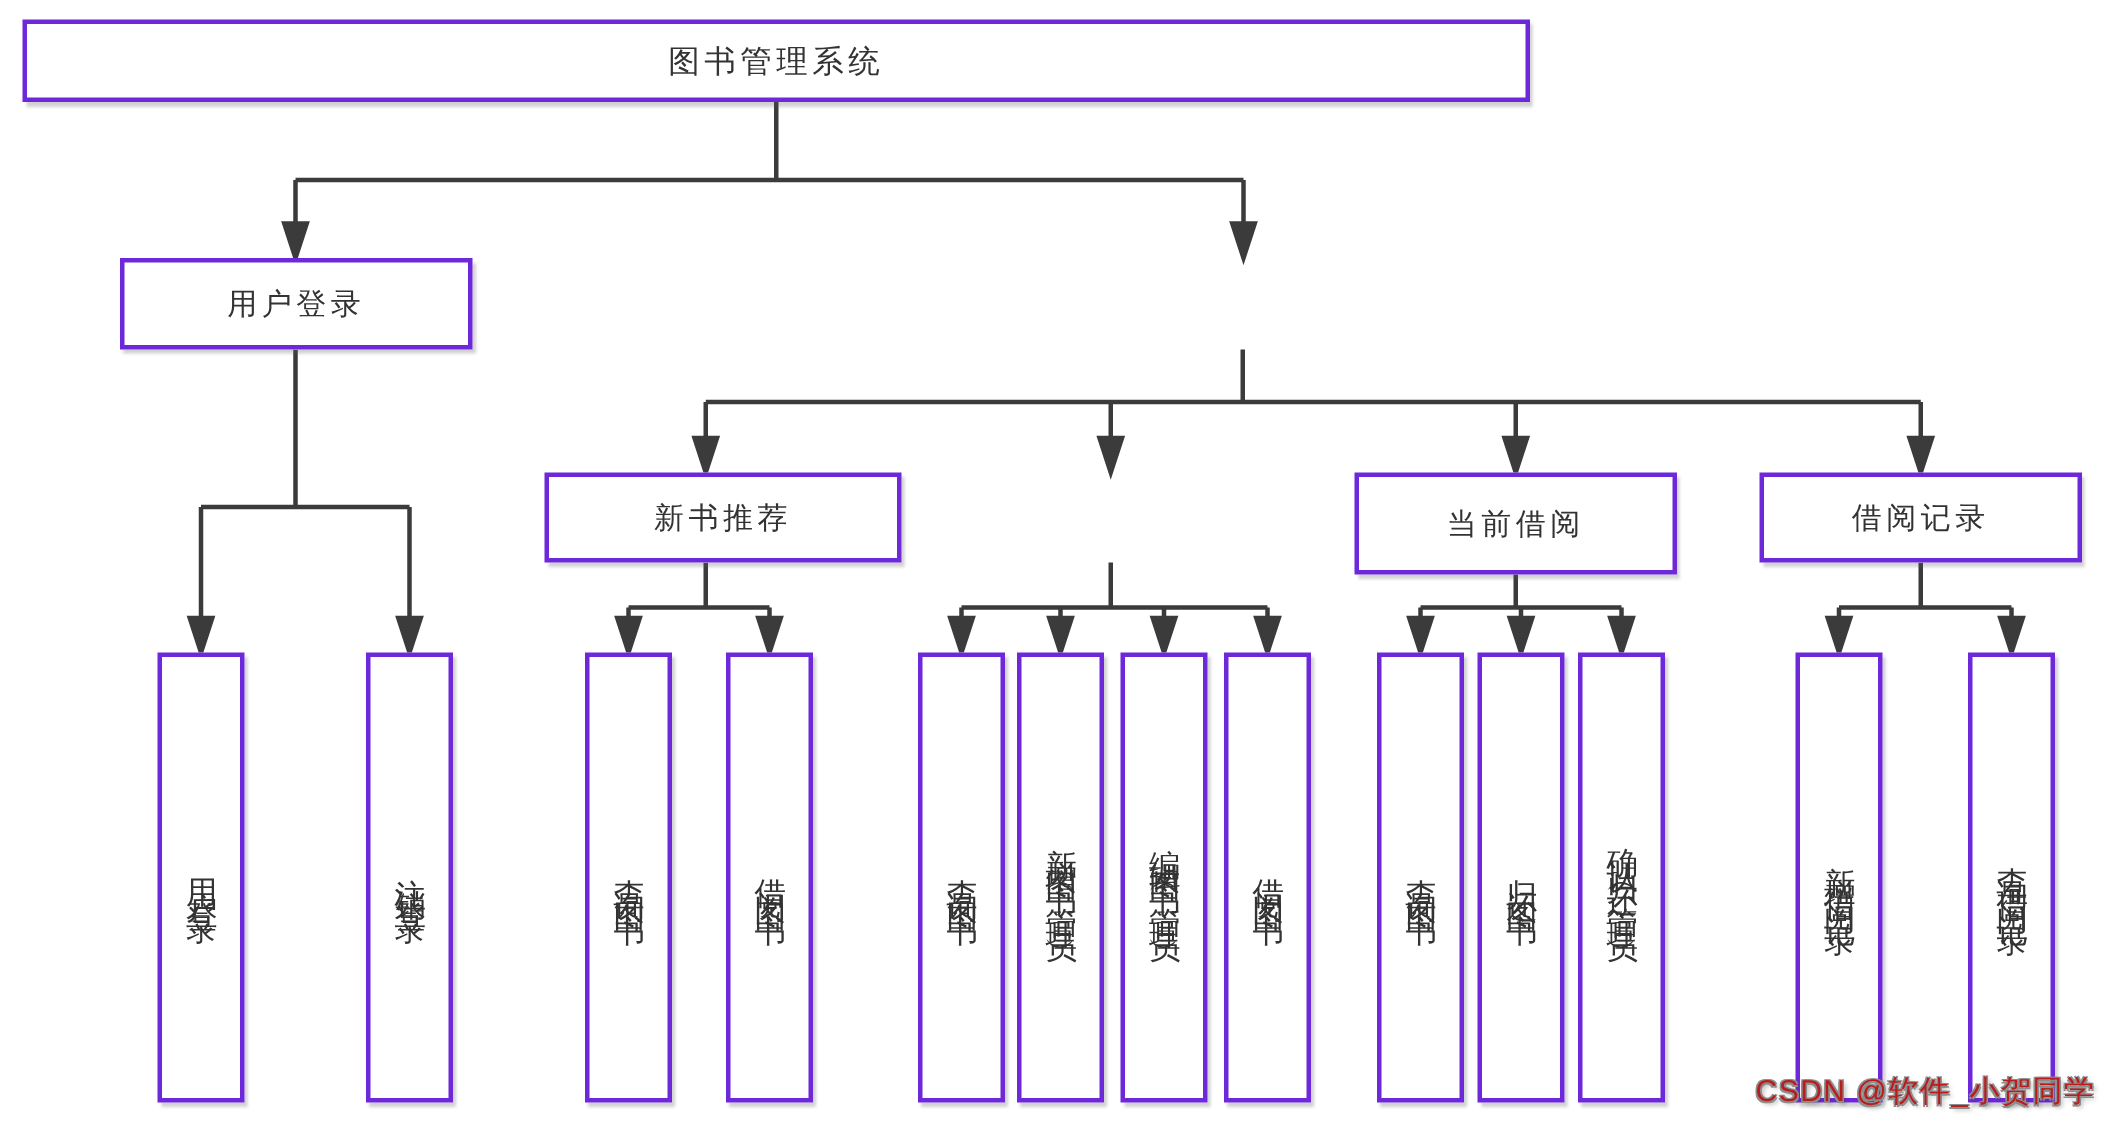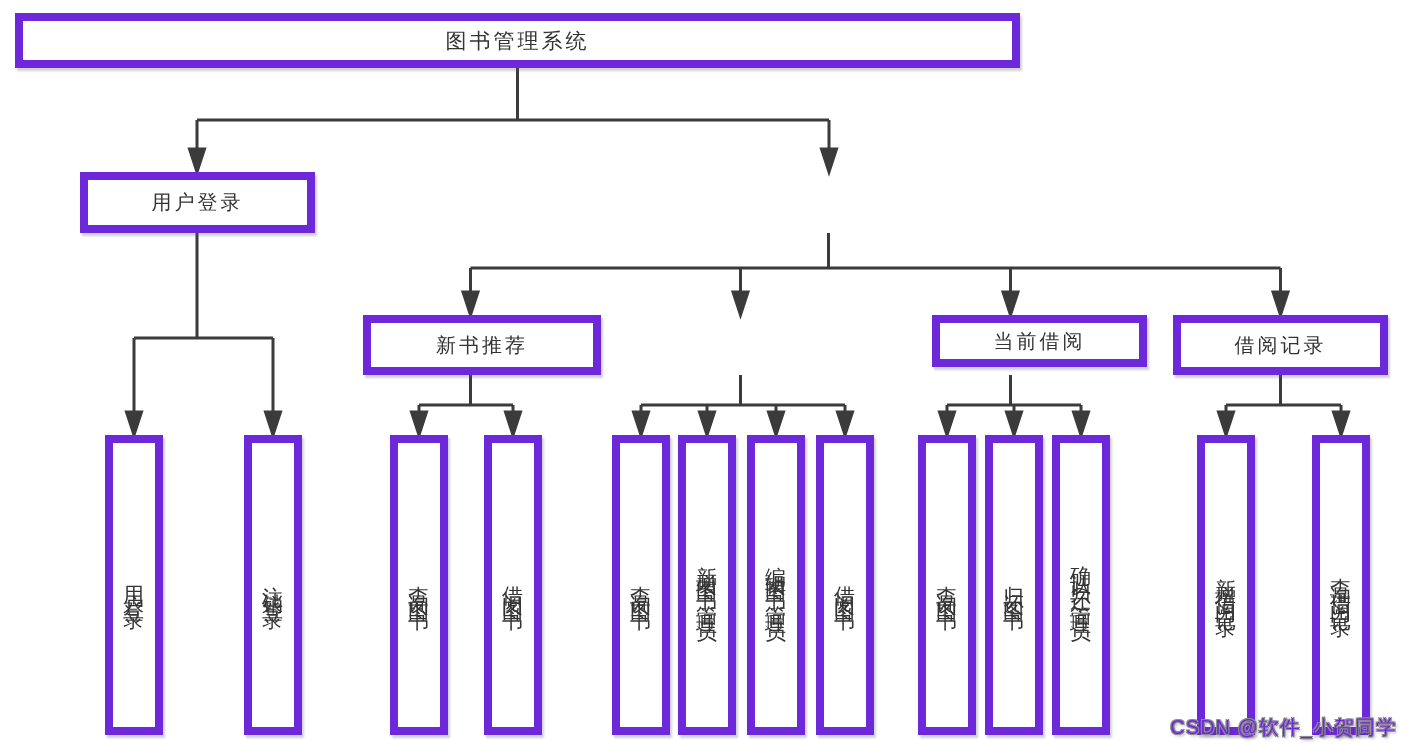--- a/index.html
+++ b/index.html
@@ -17,21 +17,21 @@
   }
   svg.connectors {
     position: absolute;
     left: 0;
     top: 0;
     z-index: 1;
   }
   .node {
     position: absolute;
     background: #ffffff;
-    border: 8px solid #6d28d9;
+    border: 3px solid #6d28d9;
     box-shadow: 2px 3px 2px rgba(90,90,90,0.28);
     display: flex;
     align-items: center;
     justify-content: center;
     color: #333333;
     z-index: 2;
     box-sizing: border-box;
   }
   .h-label {
     font-size: 20px;
@@ -45,21 +45,21 @@
     letter-spacing: 8px;
     line-height: 1;
   }
   .watermark {
     position: absolute;
     right: 8px;
     bottom: 6px;
     z-index: 3;
     font-size: 20px;
     letter-spacing: 1px;
-    color: #6d28d9;
+    color: #b91c1c;
     text-shadow:
       -1px -1px 0 #8d8d8d,
        1px -1px 0 #8d8d8d,
       -1px  1px 0 #8d8d8d,
        1px  1px 0 #8d8d8d,
        2px  2px 3px rgba(50,50,50,0.45);
     white-space: nowrap;
   }
 </style>
 </head>
@@ -116,21 +116,21 @@
     <span class="h-label">图书管理系统</span>
   </div>
 
   <div class="node" style="left:80px; top:172px; width:235px; height:61px;">
     <span class="h-label">用户登录</span>
   </div>
 
   <div class="node" style="left:363px; top:315px; width:238px; height:60px;text-align:center;">
     <span class="h-label">新书推荐</span>
   </div>
-  <div class="node" style="left:932px; top:315px; width:215px; height:52px;">
+  <div class="node" style="left:903px; top:315px; width:215px; height:68px;">
     <span class="h-label">当前借阅</span>
   </div>
   <div class="node" style="left:1173px; top:315px; width:215px; height:60px;">
     <span class="h-label">借阅记录</span>
   </div>
 
   <div class="node leaf" style="left:105px; top:435px; width:58px; height:300px;">
     <span class="v-label">用户登录</span>
   </div>
   <div class="node leaf" style="left:244px; top:435px; width:58px; height:300px;">

